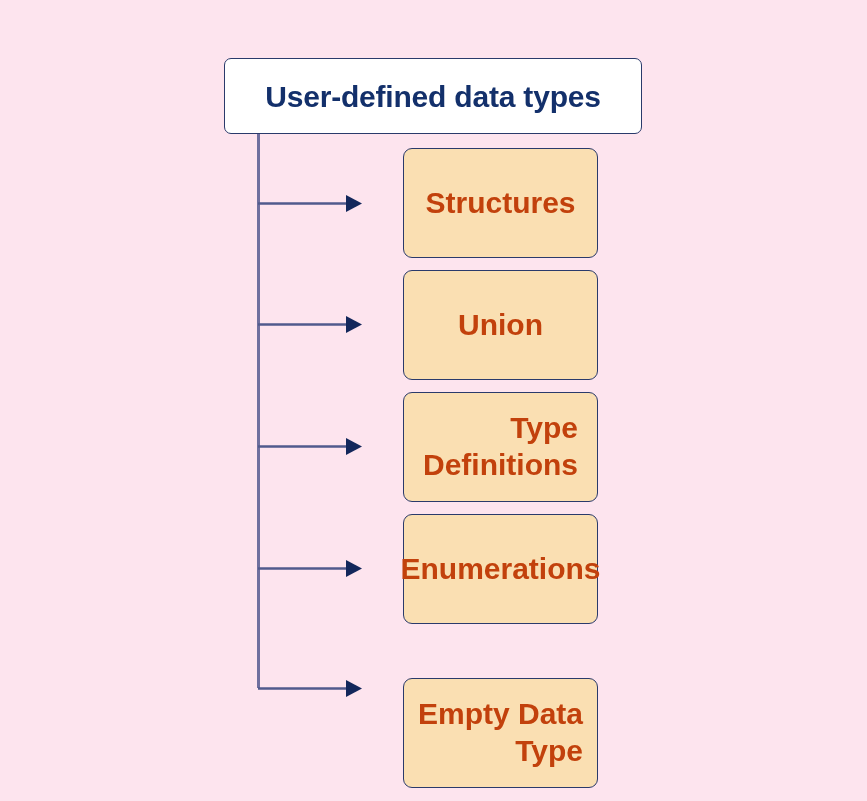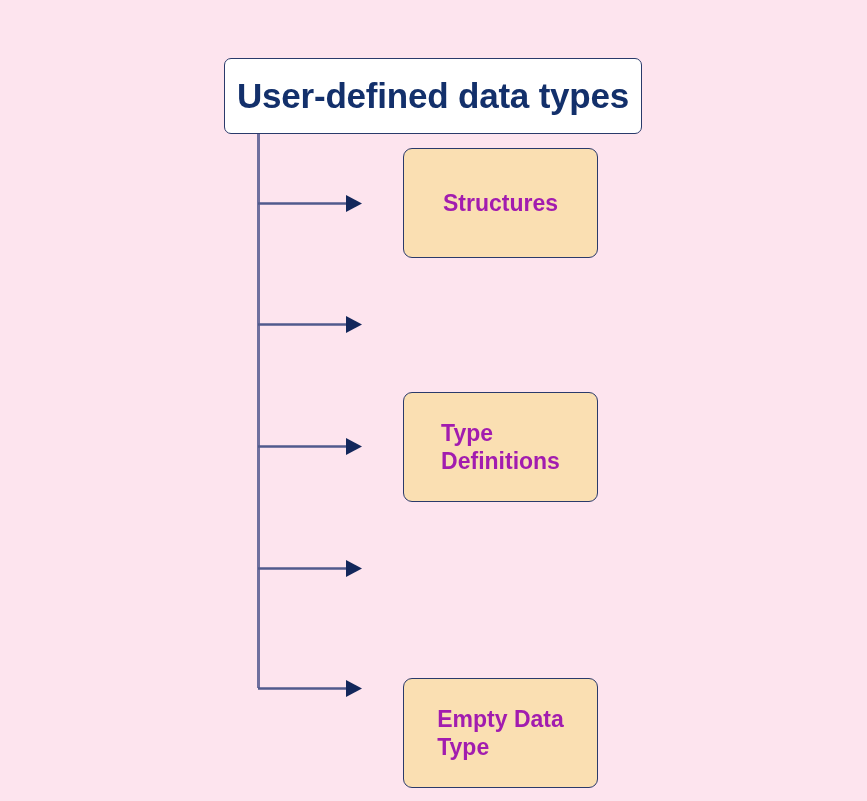--- a/index.html
+++ b/index.html
@@ -41,21 +41,21 @@
     box-sizing: border-box;
     background: #ffffff;
     border: 1.6px solid #2a3a6b;
     border-radius: 7px;
     display: flex;
     align-items: center;
     justify-content: center;
   }
   .root-label {
     color: #13306b;
-    font-size: 35px;
+    font-size: 30px;
     font-weight: bold;
     letter-spacing: -0.2px;
     line-height: 1.1;
     text-align: left;
     white-space: nowrap;
   }
 
   
   .child-node {
     position: absolute;
@@ -65,25 +65,25 @@
     box-sizing: border-box;
     background: #fadfb2;
     border: 1.6px solid #2a3a6b;
     border-radius: 9px;
     display: flex;
     align-items: center;
     justify-content: center;
     padding: 4px 8px;
   }
   .child-label {
-    color: #a21caf;
-    font-size: 23px;
+    color: #c2410c;
+    font-size: 30px;
     font-weight: bold;
     line-height: 1.22;
-    text-align: left;
+    text-align: right;
   }
 
   .node-y-0 { top: 148px; }
   .node-y-1 { top: 270px; }
   .node-y-2 { top: 392px; }
   .node-y-3 { top: 514px; }
   .node-y-4 { top: 634px; margin-top: 44px; }
 </style>
 </head>
 <body>
@@ -111,23 +111,29 @@
   </svg>
 
   <div class="root-node">
     <div class="root-label">User-defined data types</div>
   </div>
 
   <div class="child-node node-y-0">
     <div class="child-label">Structures</div>
   </div>
 
+  <div class="child-node node-y-1">
+    <div class="child-label">Union</div>
+  </div>
 
   <div class="child-node node-y-2">
     <div class="child-label">Type<br>Definitions</div>
   </div>
 
+  <div class="child-node node-y-3">
+    <div class="child-label">Enumerations</div>
+  </div>
 
   <div class="child-node node-y-4">
     <div class="child-label">Empty Data<br>Type</div>
   </div>
 
 </div>
 
 </body></html>

